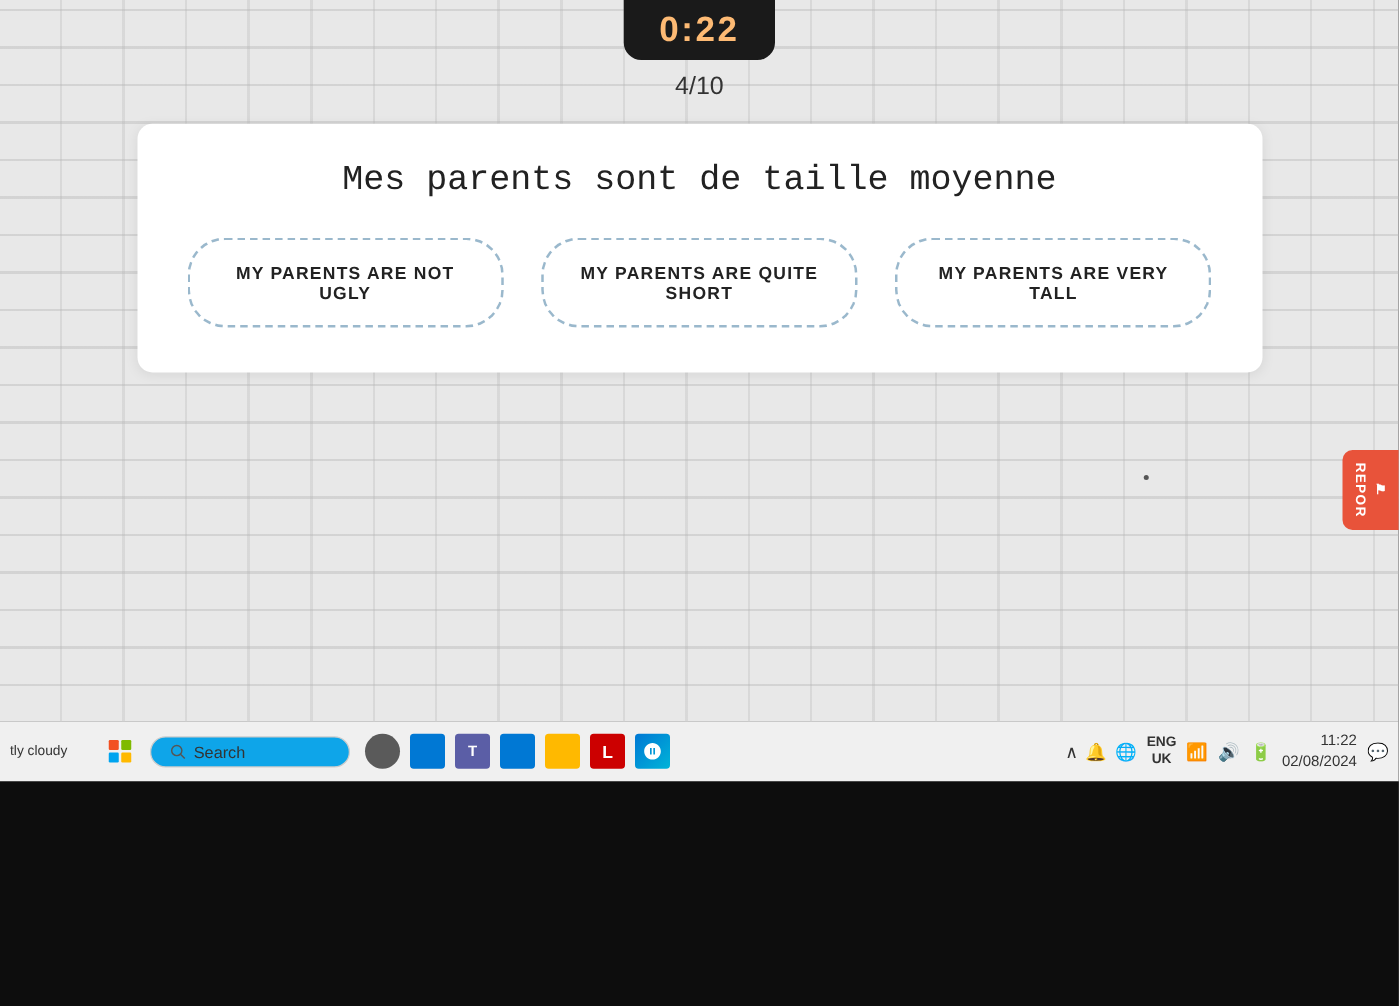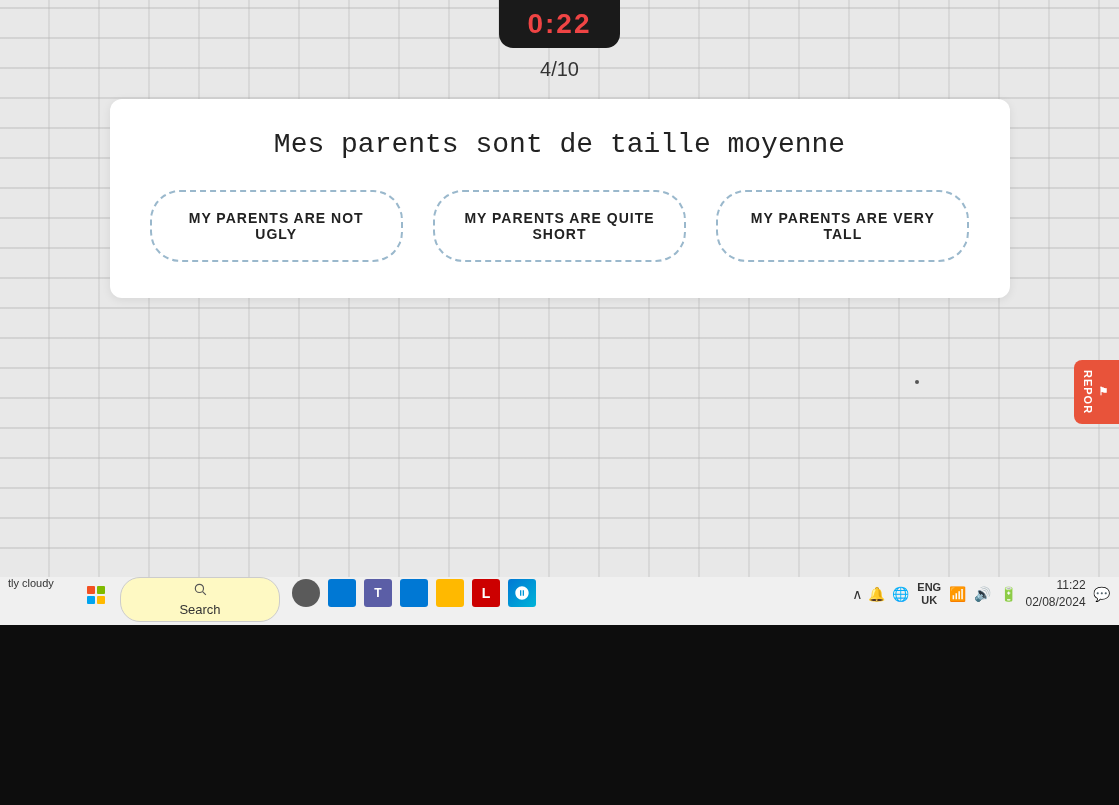--- a/index.html
+++ b/index.html
@@ -36,21 +36,21 @@
       flex: 1;
       position: relative;
       display: flex;
       flex-direction: column;
       align-items: center;
     }
 
     
     .timer-box {
       background: #1a1a1a;
-      color: #ef4444;
+      color: #fdba74;
       font-size: 28px;
       font-weight: bold;
       padding: 8px 28px;
       border-radius: 0 0 14px 14px;
       margin-top: 0;
       letter-spacing: 2px;
       position: relative;
       top: 0;
     }
 
@@ -121,21 +121,21 @@
       align-items: center;
       gap: 4px;
     }
 
     
     .taskbar {
       width: 100%;
       height: 48px;
       background: #f0f0f0;
       display: flex;
-      align-items: flex-start;
+      align-items: center;
       padding: 0 8px;
       gap: 6px;
       position: relative;
       flex-shrink: 0;
     }
 
     .taskbar-weather {
       font-size: 11px;
       color: #333;
       margin-right: 4px;
@@ -167,28 +167,27 @@
       border-radius: 1px;
     }
     .win-logo-quad:nth-child(1) { background: #f25022; }
     .win-logo-quad:nth-child(2) { background: #7fba00; }
     .win-logo-quad:nth-child(3) { background: #00a4ef; }
     .win-logo-quad:nth-child(4) { background: #ffb900; }
 
     .search-bar {
       display: flex;
       align-items: center;
-      background: #fef9c3;
+      background: #0ea5e9;
       border: 1px solid #ccc;
       border-radius: 20px;
       padding: 4px 14px;
       gap: 6px;
       min-width: 160px;
       cursor: text;
-      flex-direction: column;
     }
 
     .search-bar svg { color: #555; }
 
     .search-label {
       font-size: 13px;
       color: #333;
     }
 
     .taskbar-icons {

